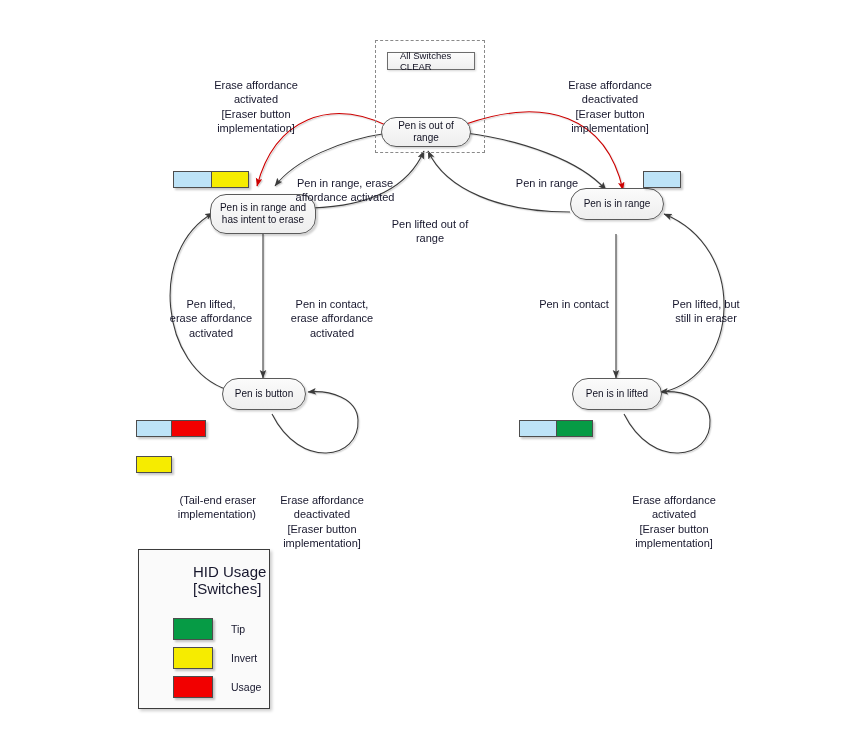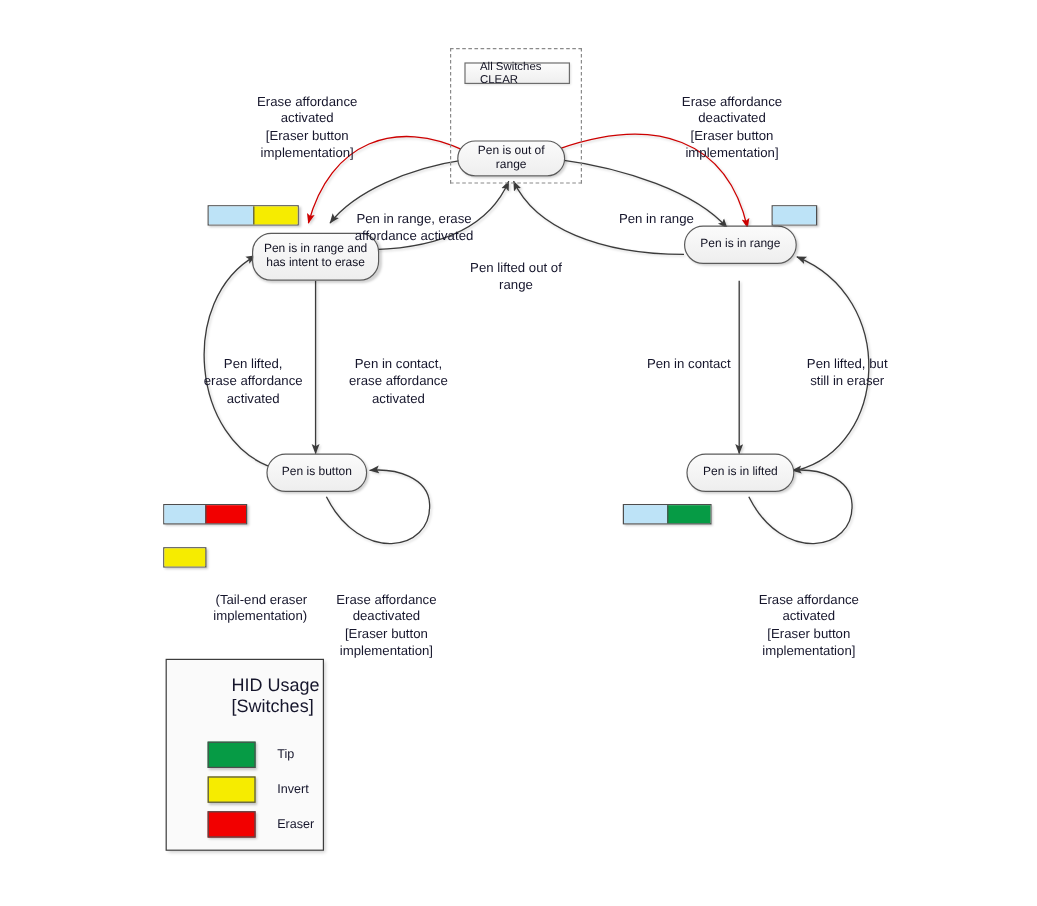--- a/index.html
+++ b/index.html
@@ -268,17 +268,17 @@
       <span class="legend-label">Tip</span>
     </div>
 
     <div class="legend-row" style="top:93px;">
       <span class="legend-swatch" style="background:#f6ec00;"></span>
       <span class="legend-label">Invert</span>
     </div>
 
     <div class="legend-row" style="top:122px;">
       <span class="legend-swatch" style="background:#f20000;"></span>
-      <span class="legend-label">Eraser</span>
+      <span class="legend-label">Usage</span>
     </div>
   </div>
 
 </div>
 
 </body></html>

